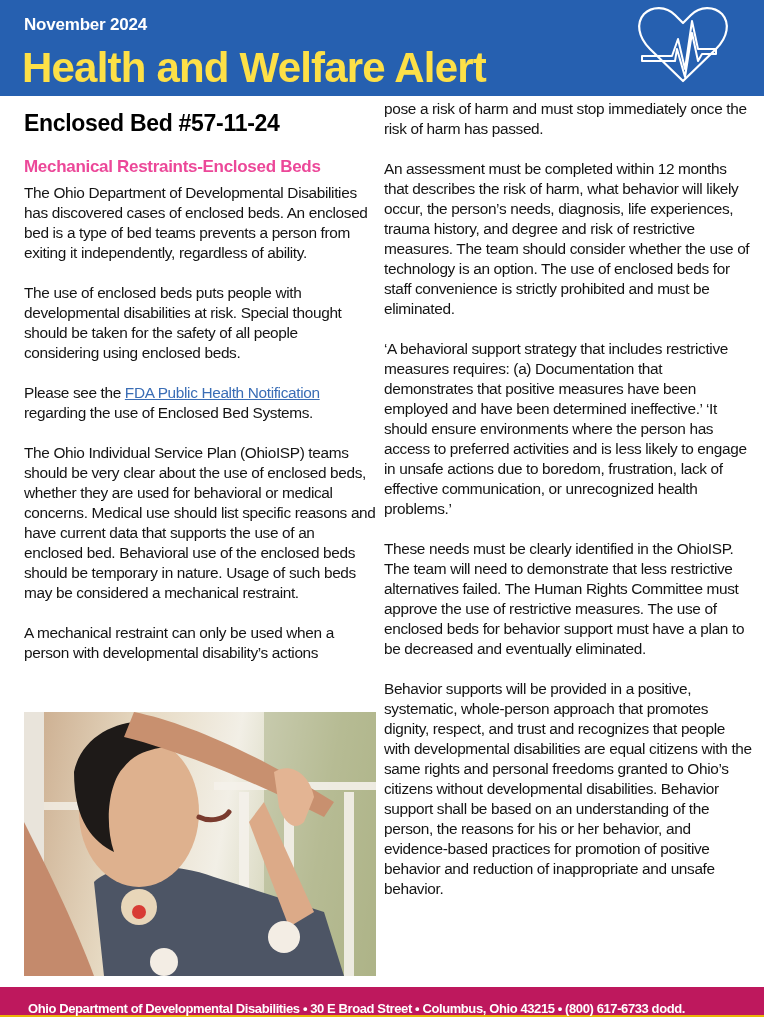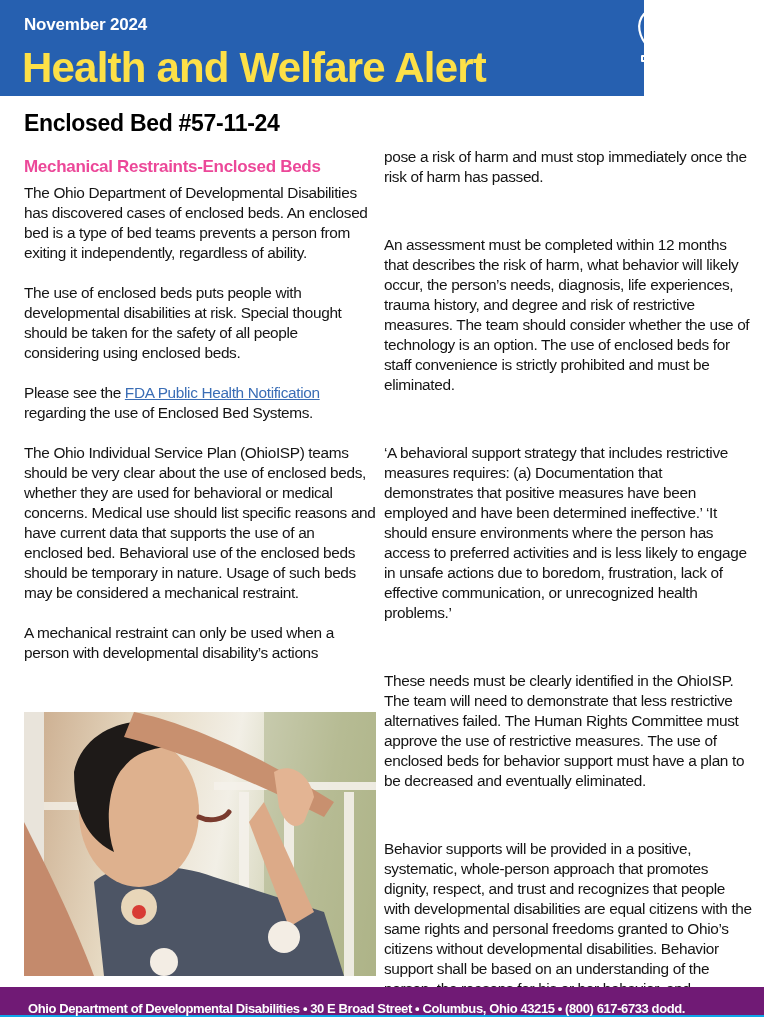--- a/index.html
+++ b/index.html
@@ -1,20 +1,20 @@
 <!DOCTYPE html>
 <html><head>
   <meta charset="utf-8">
   <style>
     * { box-sizing: border-box; margin: 0; padding: 0; }
     html, body { width: 764px; height: 1017px; overflow: hidden; background: #ffffff; }
     body { position: relative; font-family: "Liberation Sans", "DejaVu Sans", sans-serif; color: #111111; }
 
     .header {
-      position: absolute; left: 0; top: 0; width: 644px; height: 96px;
+      position: absolute; left: 0; top: 0; width: 764px; height: 96px;
       background: #2660b0;
     }
     .header .date {
       position: absolute; left: 24px; top: 15px;
       font-size: 17px; font-weight: bold; color: #ffffff; letter-spacing: -0.2px;
     }
     .header .title {
       position: absolute; left: 22px; top: 43px;
       font-size: 42px; font-weight: bold; color: #fde047; letter-spacing: -0.8px; line-height: 50px;
       white-space: nowrap;
@@ -31,31 +31,31 @@
       margin-bottom: 14px;
     }
     h2.article-subtitle {
       font-size: 17px; font-weight: bold; line-height: 26px; letter-spacing: -0.3px; color: #ec4899;
       margin-bottom: 3px;
     }
     p.body {
       font-size: 15.4px; line-height: 20px; letter-spacing: -0.35px; color: #141414;
       margin-bottom: 20px;
     }
-    .col-right p.body { letter-spacing: -0.35px; margin-top: 48px; }
+    .col-right p.body { letter-spacing: -0.35px; }
     a.link { color: #3a6db5; text-decoration: underline; }
 
     .photo {
       position: absolute; left: 24px; top: 712px; width: 352px; height: 264px; overflow: hidden;
       background: linear-gradient(100deg, #c9a98a 0%, #e6d9c2 30%, #f2efe6 55%, #c7c9a6 80%, #b5b98d 100%);
     }
 
     .footer {
       position: absolute; left: 0; top: 987px; width: 764px; height: 30px;
-      background: #701a75; border-bottom: 2px solid #0ea5e9;
+      background: #be185d; border-bottom: 2px solid #eab308;
     }
     .footer .footer-text {
       position: absolute; left: 28px; top: 14px;
       font-size: 13px; font-weight: bold; color: #ffffff; letter-spacing: -0.4px; white-space: nowrap;
     }
   </style>
 </head>
 <body>
 
 <div class="header">

